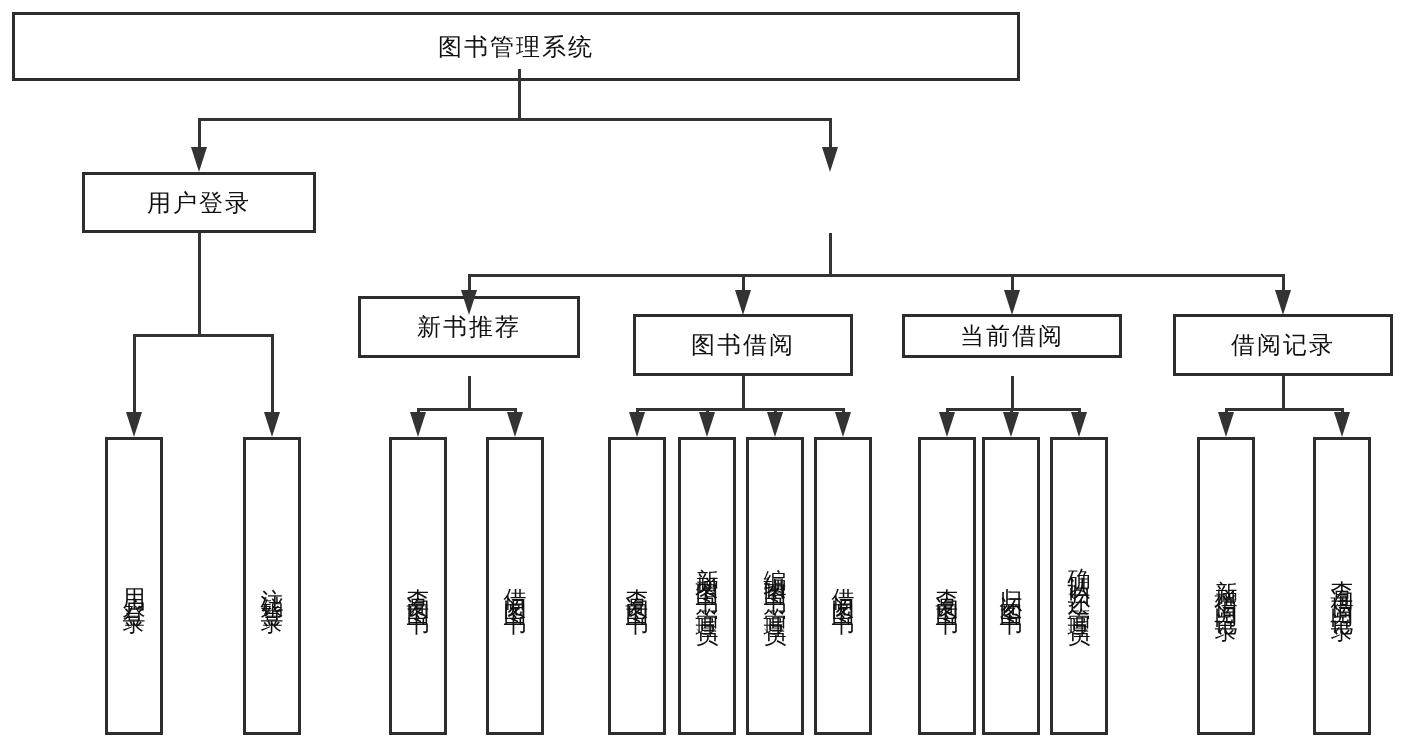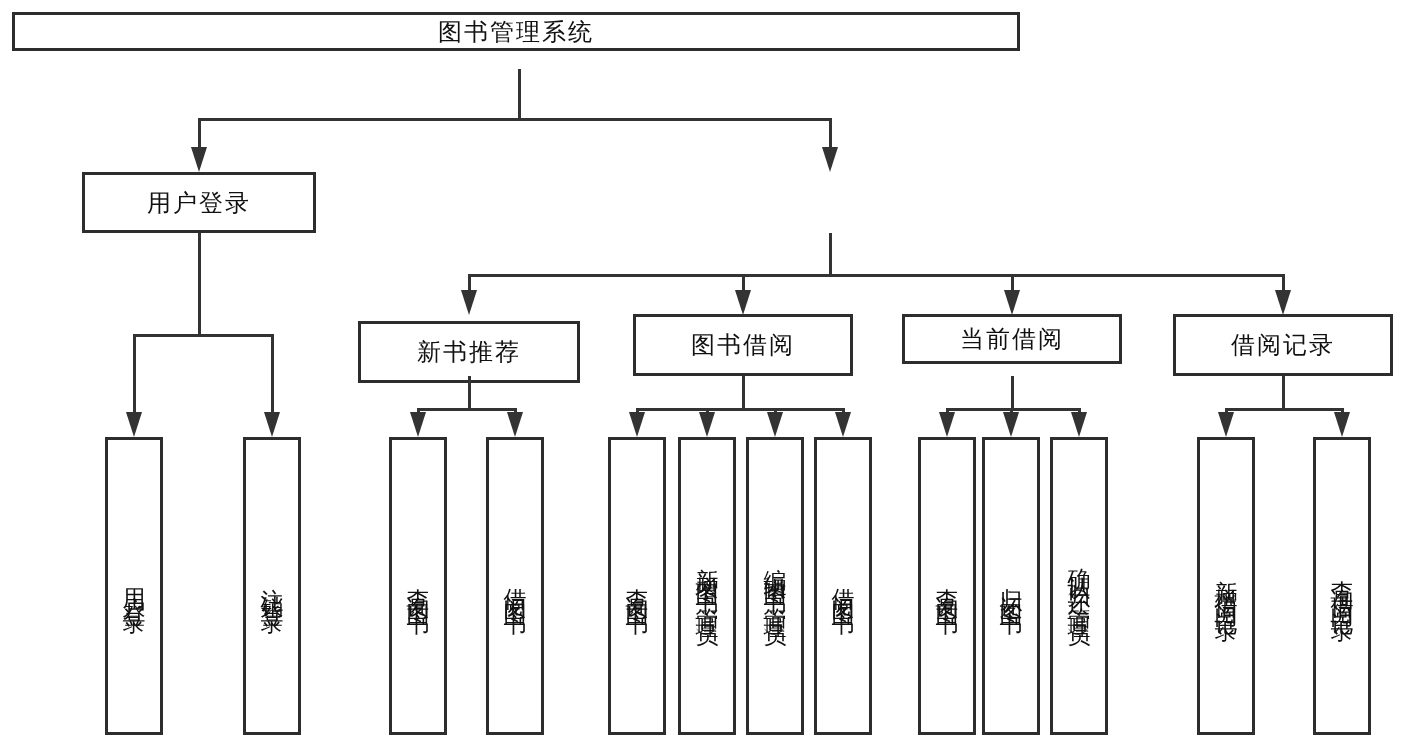--- a/index.html
+++ b/index.html
@@ -48,26 +48,26 @@
   .hline,.vline{position:absolute;background:var(--line);}
   .hline{height:3px;}
   .vline{width:3px;}
   .arr{
     position:absolute;width:0;height:0;
     border-left:8px solid transparent;
     border-right:8px solid transparent;
     border-top:25px solid var(--line);
   }
   
-  #n-root  {left:12px;  top:12px;  width:1008px;height:39px;}
+  #n-root  {left:12px;  top:12px;  width:1008px;height:69px;}
   #n-l2-0  {left:82px;  top:172px; width:234px; height:61px;}
   #n-l2-1  {left:712px; top:172px; width:236px; height:61px;}
-  #n-l3-0  {left:358px; top:321px; width:222px; height:62px;}
+  #n-l3-0  {left:358px; top:296px; width:222px; height:62px;}
   #n-l3-1  {left:633px; top:314px; width:220px; height:62px;}
-  #n-l3-2  {left:902px; top:314px; width:220px; height:50px;}
+  #n-l3-2  {left:902px; top:314px; width:220px; height:44px;}
   #n-l3-3  {left:1173px;top:314px; width:220px; height:62px;}
   .leaf{top:437px;width:58px;height:298px;}
   #lf-0 {left:105px;} #lf-1 {left:243px;}
   #lf-2 {left:389px;} #lf-3 {left:486px;}
   #lf-4 {left:608px;} #lf-5 {left:678px;} #lf-6 {left:746px;} #lf-7 {left:814px;}
   #lf-8 {left:918px;} #lf-9 {left:982px;} #lf-10{left:1050px;}
   #lf-11{left:1197px;} #lf-12{left:1313px;}
   
   .watermark{
     position:absolute;

